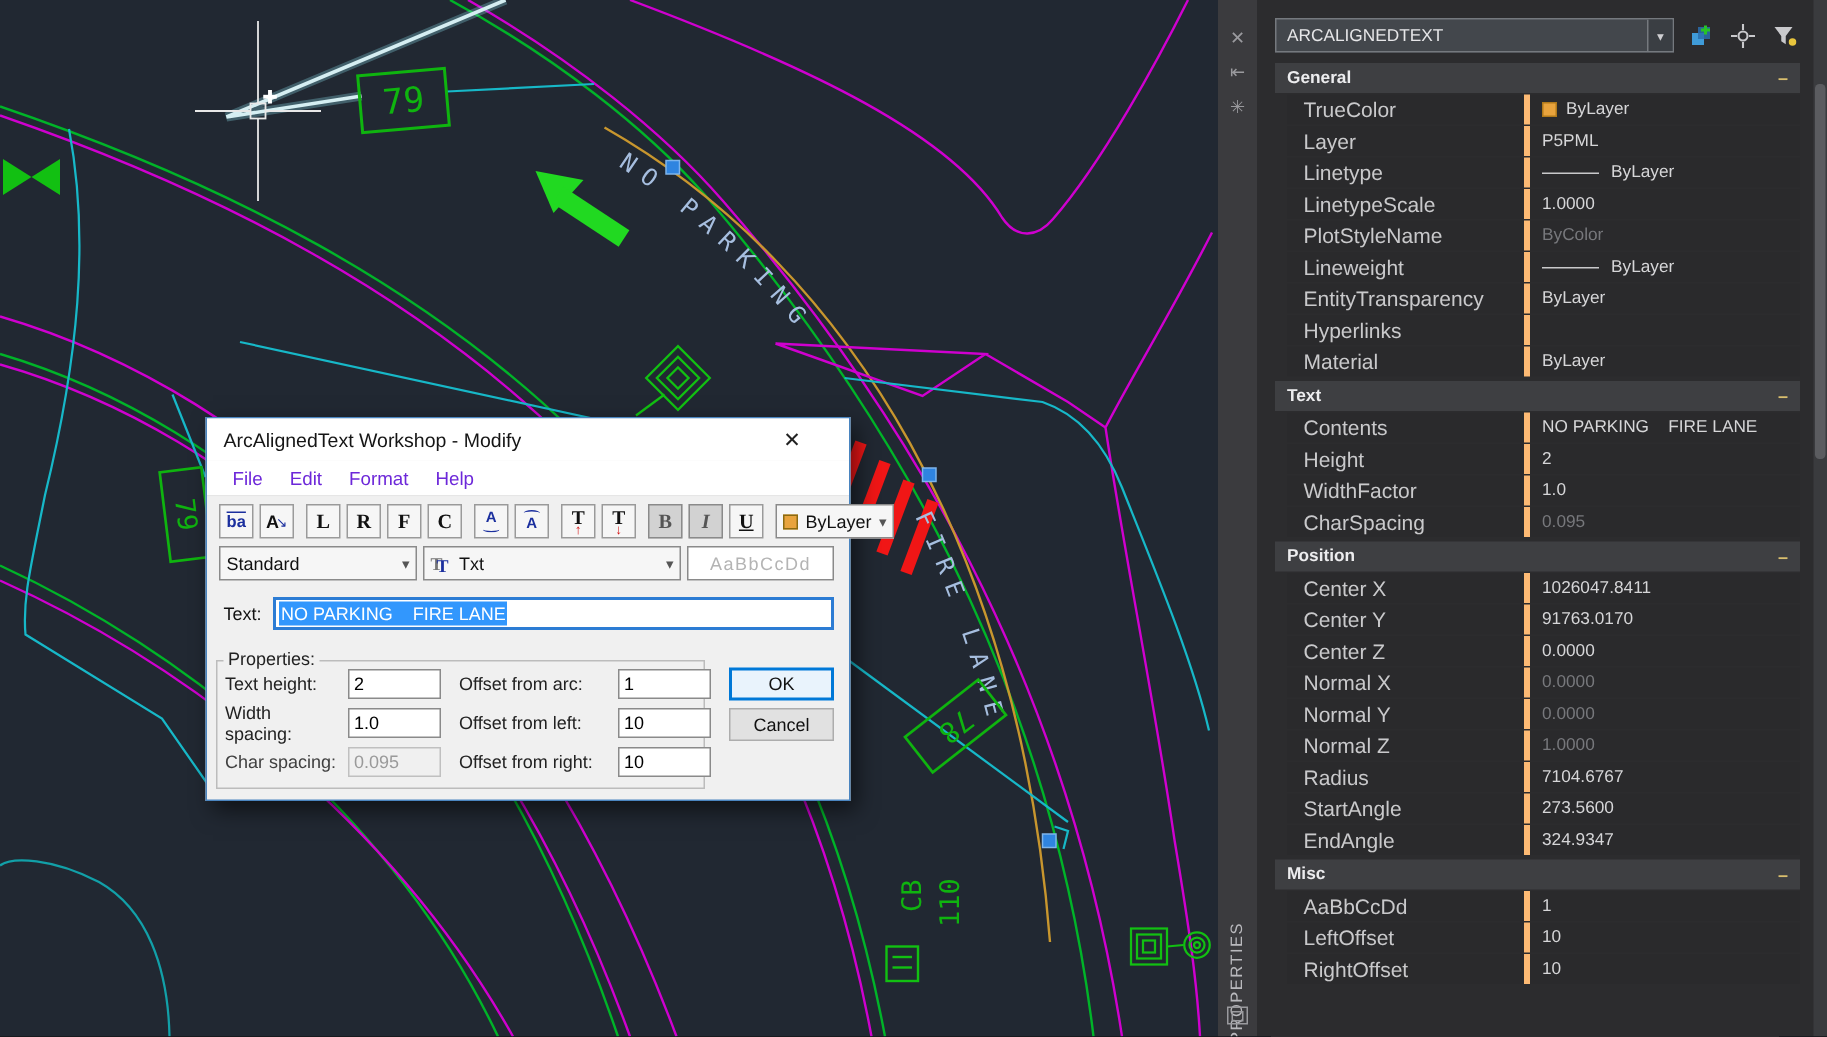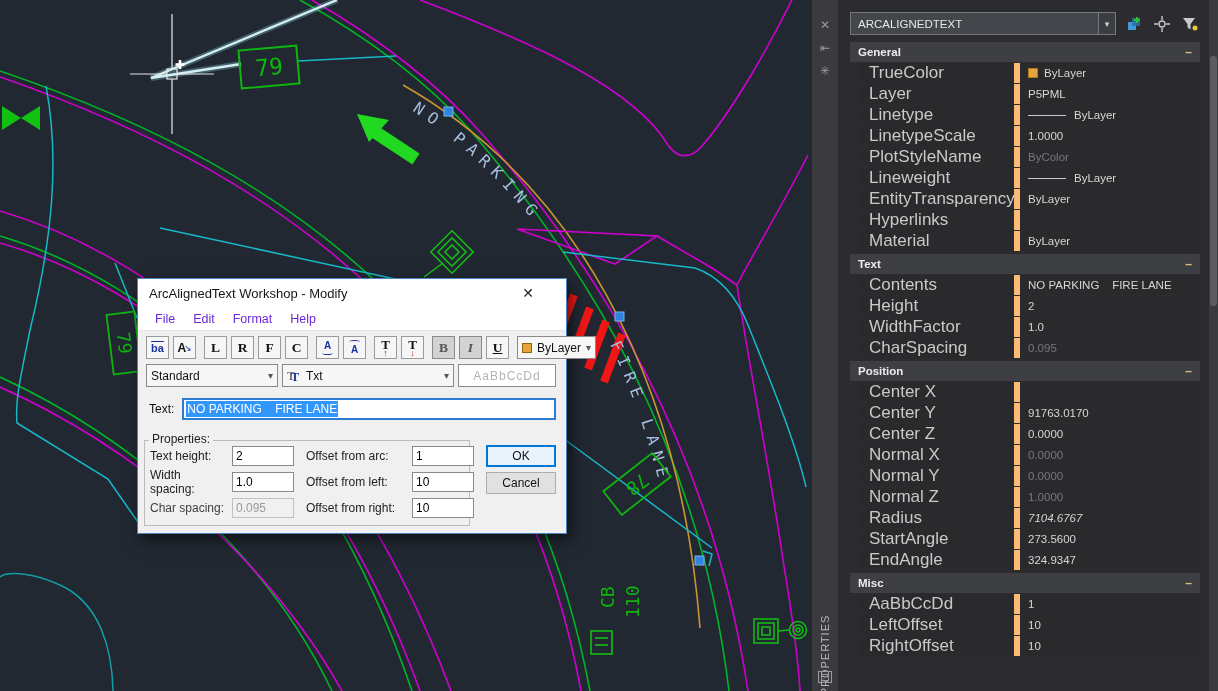--- a/index.html
+++ b/index.html
@@ -77,22 +77,22 @@
   .objcombo{flex:1;height:23px;background:#43474c;border:1px solid #75797e;display:flex;align-items:center;}
   .objcombo .txt{flex:1;padding:0 7px;font-size:11.5px;color:#e6e6e8;}
   .objcombo .dd{width:17px;height:100%;border-left:1px solid #75797e;background:#3a3e43;color:#cfcfd2;
                 display:flex;align-items:center;justify-content:center;font-size:9px;}
   .picon{width:21px;height:21px;display:flex;align-items:center;justify-content:center;}
   .psection{margin-bottom:3px;padding-right:14px;}
   .phead{height:20px;background:#3e3f42;display:flex;align-items:center;padding:0 8px;margin-bottom:1px;}
   .phead .ht{flex:1;font-size:11.5px;font-weight:bold;color:#ececee;}
   .phead .hm{color:#d9bf6e;font-weight:bold;font-size:12px;}
   .prow{display:flex;height:20px;background:#2a2a2c;margin-bottom:1px;margin-left:8px;}
-  .prow .pl{width:162px;display:flex;align-items:center;padding-left:11px;font-size:17px;color:#c9c9cb;
-            border-right:6px solid #fdba74;}
+  .prow .pl{width:162px;display:flex;align-items:center;padding-left:11px;font-size:14px;color:#c9c9cb;
+            border-right:4px solid #fdba74;}
   .prow .pv{flex:1;display:flex;align-items:center;padding-left:8px;font-size:11.5px;color:#d6d6d8;white-space:pre;}
   .prow .pv.muted{color:#77787c;}
   .prow .sw{width:10px;height:10px;background:#e8a33d;border:1px solid #b0791a;margin-right:6px;}
   .prow .lineg{width:38px;height:0;border-top:1.6px solid #c9c9cb;margin-right:8px;}
 </style>
 </head>
 <body>
 
 <div class="stage">
 
@@ -431,20 +431,21 @@
               <span class="pv muted"><span style="white-space: pre;">0.095</span></span>
             </div>
           </div>
           <div class="psection">
             <div class="phead">
               <span class="ht">Position</span>
               <span class="hm">–</span>
             </div>
             <div class="prow">
               <span class="pl">Center X</span>
+              <span class="pv"><span style="white-space: pre;">1026047.8411</span></span>
             </div>
             <div class="prow">
               <span class="pl">Center Y</span>
               <span class="pv"><span style="white-space: pre;">91763.0170</span></span>
             </div>
             <div class="prow">
               <span class="pl">Center Z</span>
               <span class="pv"><span style="white-space: pre;">0.0000</span></span>
             </div>
             <div class="prow">
@@ -454,21 +455,21 @@
             <div class="prow">
               <span class="pl">Normal Y</span>
               <span class="pv muted"><span style="white-space: pre;">0.0000</span></span>
             </div>
             <div class="prow">
               <span class="pl">Normal Z</span>
               <span class="pv muted"><span style="white-space: pre;">1.0000</span></span>
             </div>
             <div class="prow">
               <span class="pl">Radius</span>
-              <span class="pv"><span style="white-space: pre; font-style: italic;">7104.6767</span></span>
+              <span class="pv"><span style="white-space: pre;">7104.6767</span></span>
             </div>
             <div class="prow">
               <span class="pl">StartAngle</span>
               <span class="pv"><span style="white-space: pre;">273.5600</span></span>
             </div>
             <div class="prow">
               <span class="pl">EndAngle</span>
               <span class="pv"><span style="white-space: pre;">324.9347</span></span>
             </div>
           </div>

